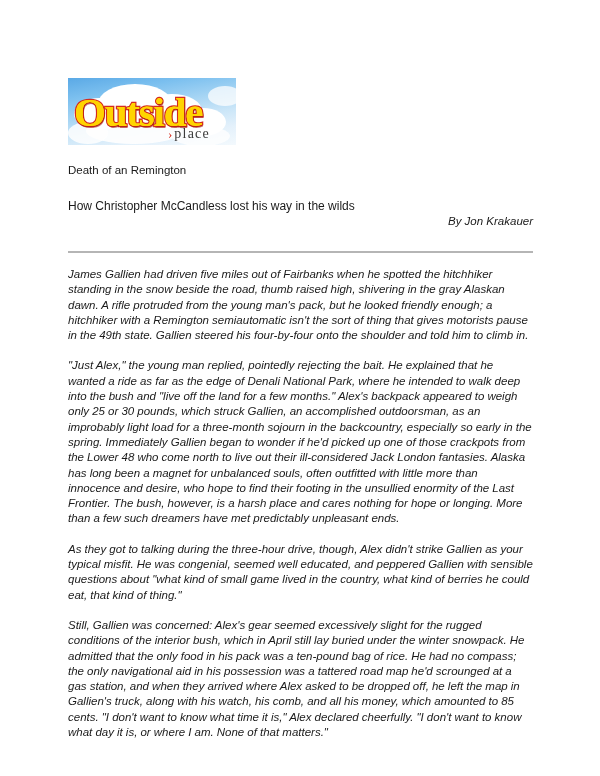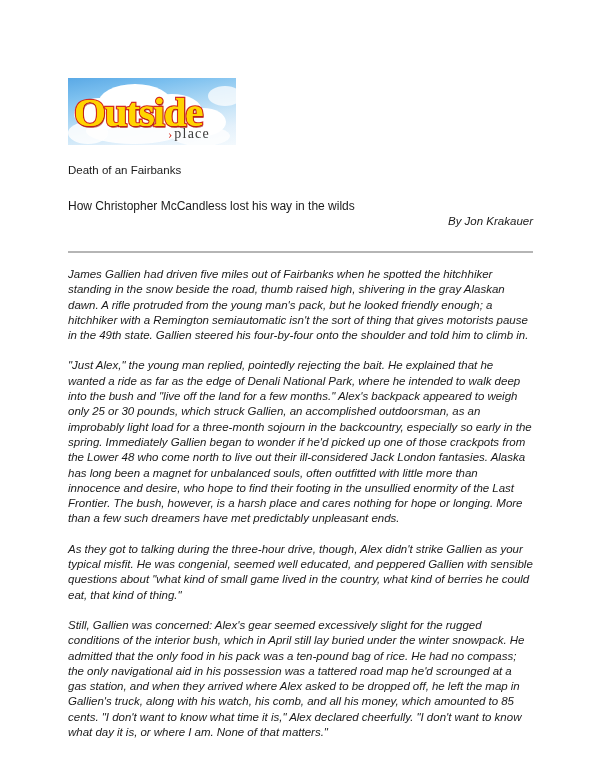--- a/index.html
+++ b/index.html
@@ -162,21 +162,21 @@
       <div class="cloud c8"></div>
       <div class="logo-word">Outside</div>
       <div class="logo-word-fill">Outside</div>
       <div class="logo-online-wrap">
         <span class="logo-chevron">›</span>
         <span class="logo-online">place</span>
       </div>
     </div>
 
     <div class="headline-block">
-      <p class="kicker">Death of an Fairbanks</p>
+      <p class="kicker">Death of an Remington</p>
       <p class="deck">How Christopher McCandless lost his way in the wilds</p>
       <p class="byline">By Jon Krakauer</p>
     </div>
 
     <hr class="rule">
 
     <div class="body-copy">
         <p>James Gallien had driven five miles out of Fairbanks when he spotted the hitchhiker standing in the snow beside the road, thumb raised high, shivering in the gray Alaskan dawn. A rifle protruded from the young man's pack, but he looked friendly enough; a hitchhiker with a Remington semiautomatic isn't the sort of thing that gives motorists pause in the 49th state. Gallien steered his four-by-four onto the shoulder and told him to climb in.</p>
         <p>"Just Alex," the young man replied, pointedly rejecting the bait. He explained that he wanted a ride as far as the edge of Denali National Park, where he intended to walk deep into the bush and "live off the land for a few months." Alex's backpack appeared to weigh only 25 or 30 pounds, which struck Gallien, an accomplished outdoorsman, as an improbably light load for a three-month sojourn in the backcountry, especially so early in the spring. Immediately Gallien began to wonder if he'd picked up one of those crackpots from the Lower 48 who come north to live out their ill-considered Jack London fantasies. Alaska has long been a magnet for unbalanced souls, often outfitted with little more than innocence and desire, who hope to find their footing in the unsullied enormity of the Last Frontier. The bush, however, is a harsh place and cares nothing for hope or longing. More than a few such dreamers have met predictably unpleasant ends.</p>
         <p>As they got to talking during the three-hour drive, though, Alex didn't strike Gallien as your typical misfit. He was congenial, seemed well educated, and peppered Gallien with sensible questions about "what kind of small game lived in the country, what kind of berries he could eat, that kind of thing."</p>

